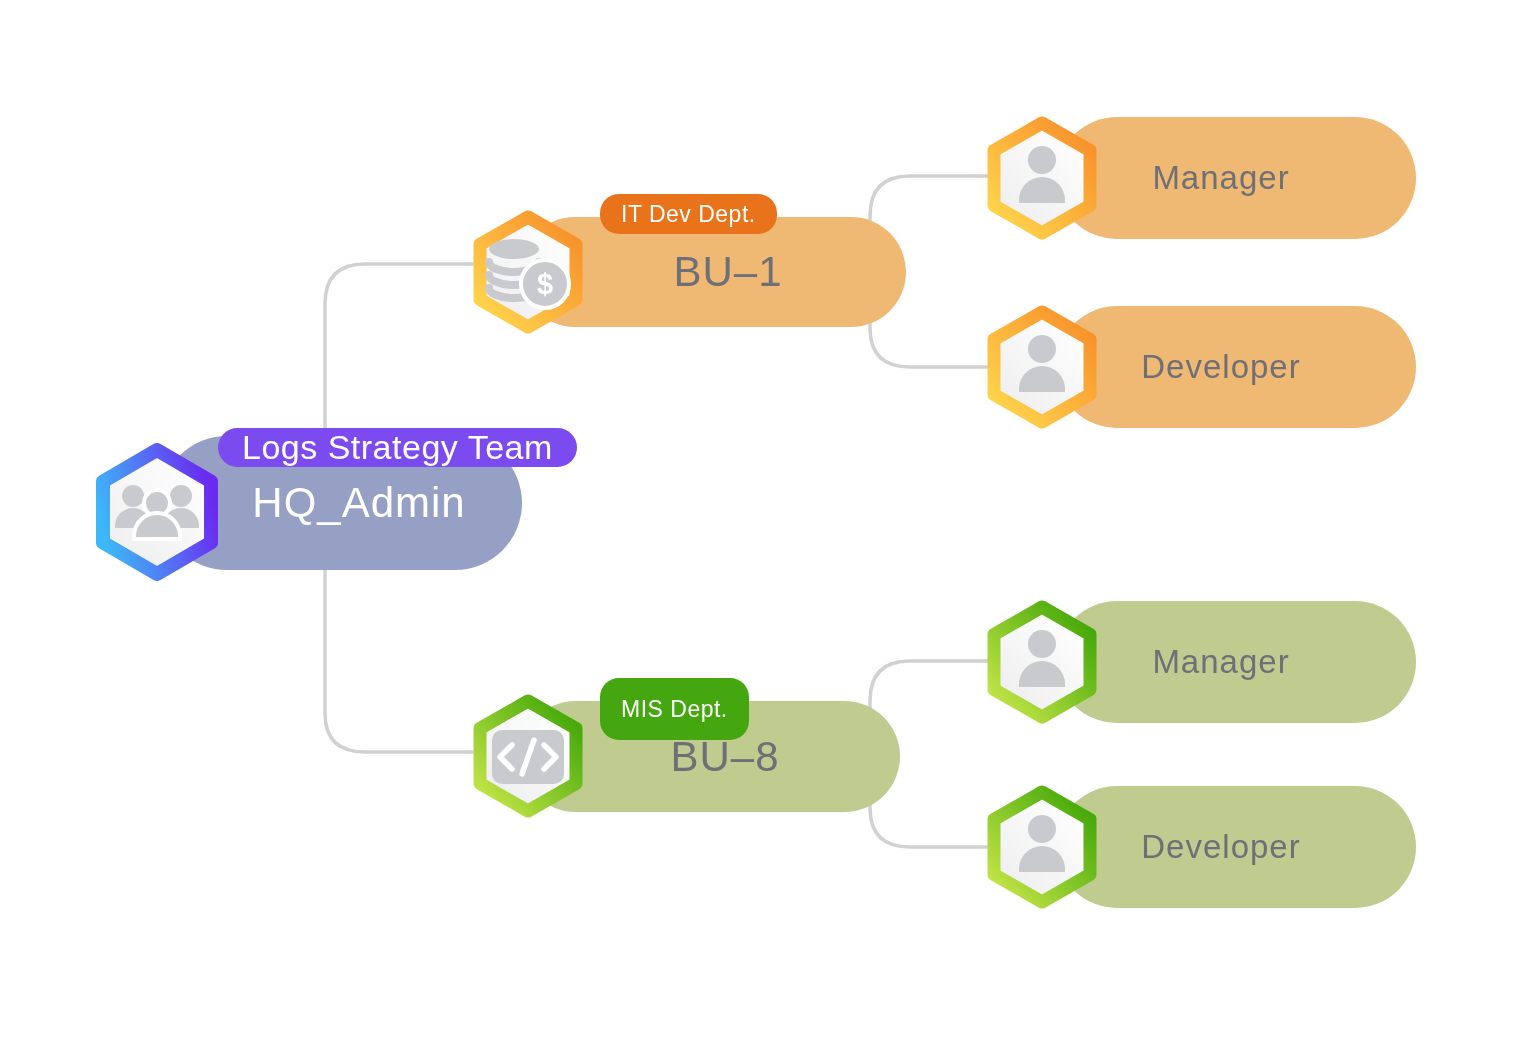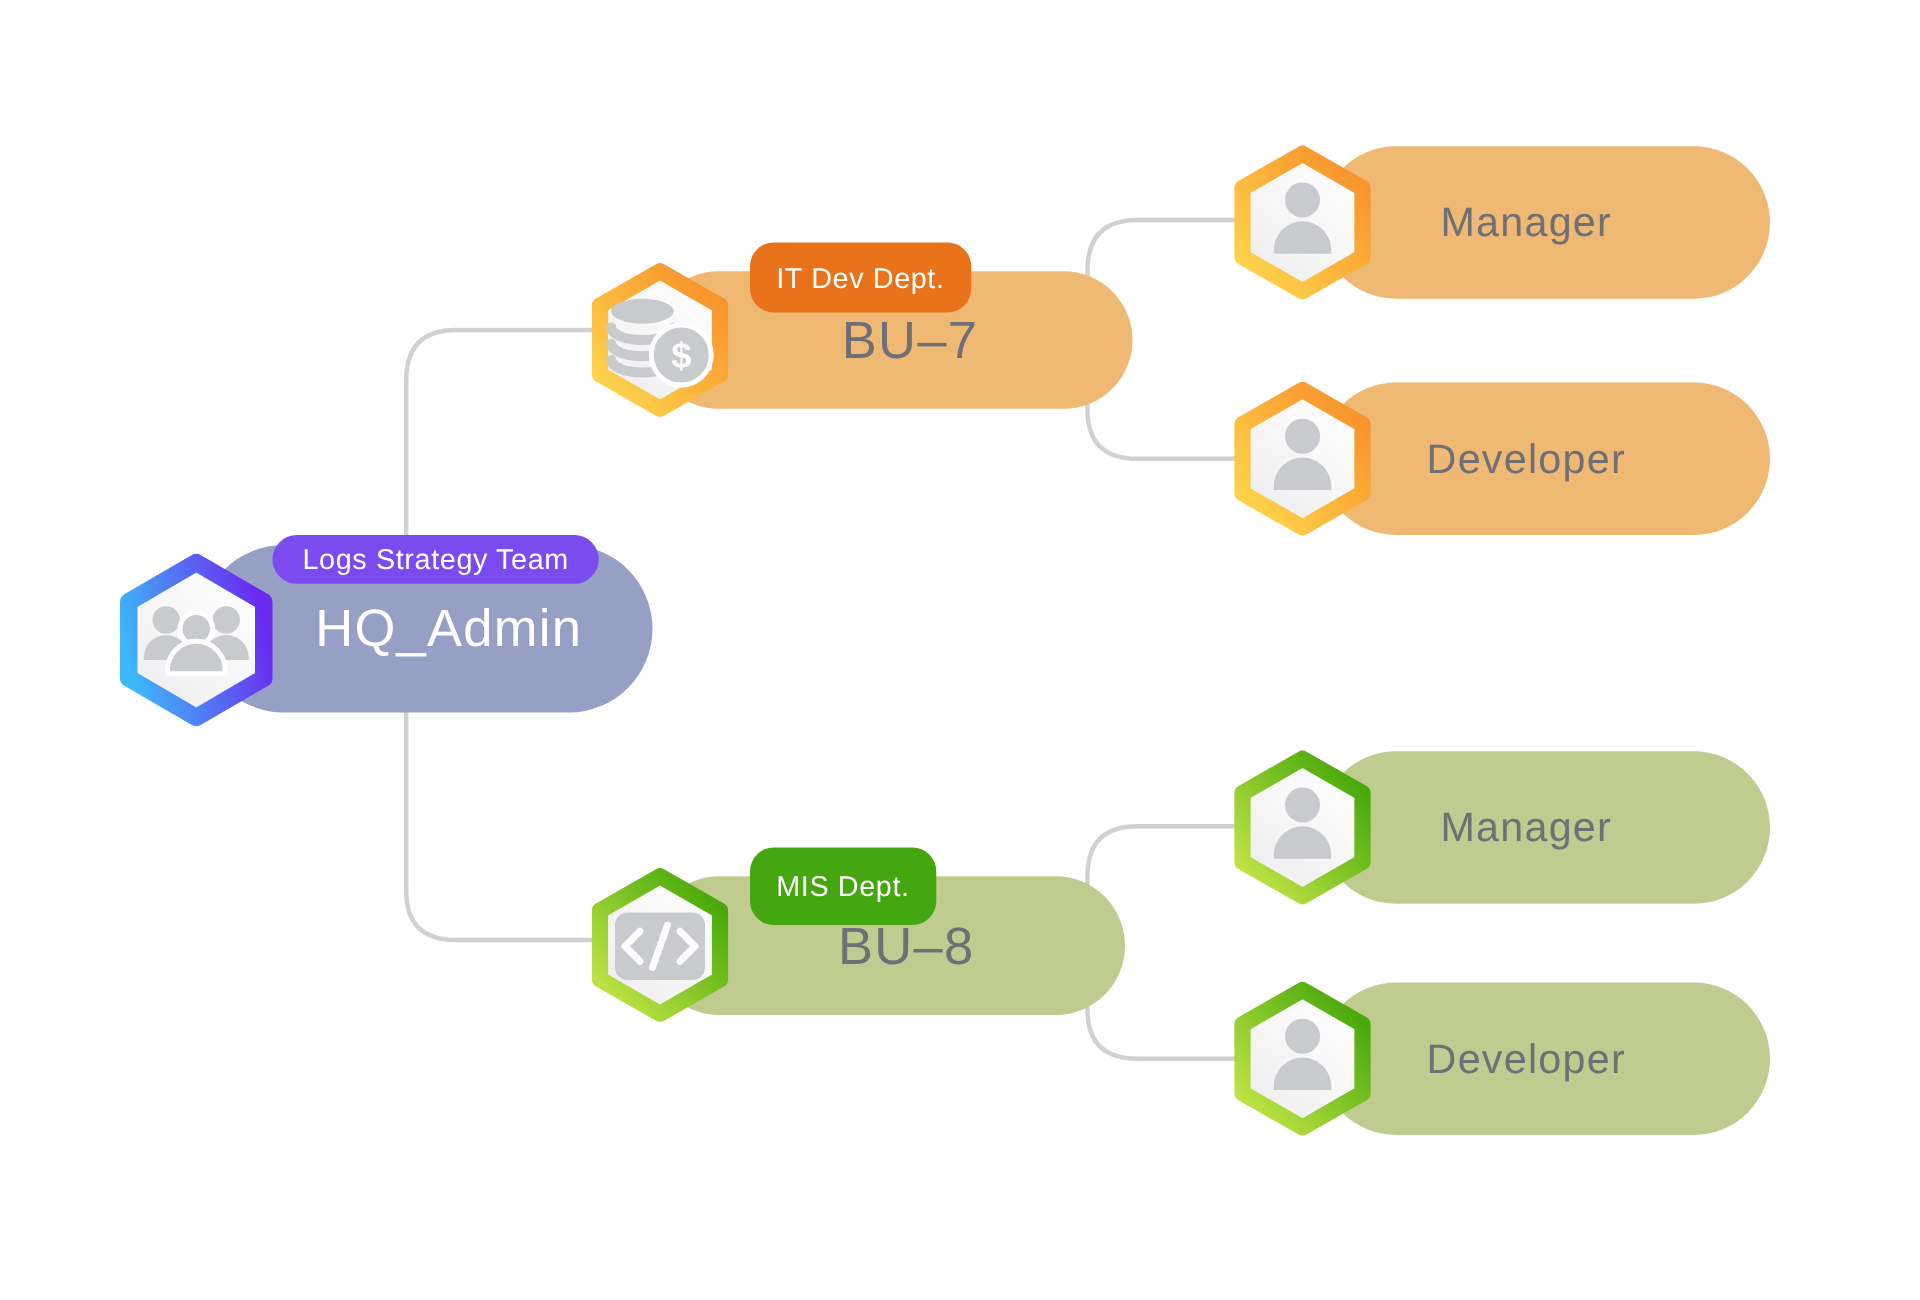--- a/index.html
+++ b/index.html
@@ -23,22 +23,22 @@
   .role-pill{width:360px;height:122px;border-radius:61px;left:1056px;}
   .role-pill.orange{background:var(--orange_pill);}
   .role-pill.green{background:var(--green_pill);}
   .role-label{color:var(--label_gray);font-size:33px;padding-right:30px;letter-spacing:0.5px;}
   .m1{top:117px;} .d1{top:306px;} .m2{top:601px;} .d2{top:786px;}
 
   .badge{
     position:absolute;z-index:3;color:#ffffff;display:flex;align-items:center;
     white-space:nowrap;letter-spacing:0.5px;font-weight:500;
   }
-  .root-badge{left:218px;top:428px;height:39px;border-radius:20px;padding:0 24px;font-size:23px;background:var(--root_badge);}
-  .bu1-badge{left:600px;top:194px;height:56px;border-radius:19px;padding:0 21px;font-size:23px;background:var(--orange_badge);}
+  .root-badge{left:218px;top:428px;height:39px;border-radius:20px;padding:0 24px;font-size:34px;background:var(--root_badge);}
+  .bu1-badge{left:600px;top:194px;height:40px;border-radius:19px;padding:0 21px;font-size:23px;background:var(--orange_badge);}
   .bu2-badge{left:600px;top:678px;height:38px;border-radius:19px;padding:12px 21px;font-size:23px;background:var(--green_badge);}
 
   svg.hex{position:absolute;z-index:2;overflow:visible;}
   .hex-outline{stroke-linejoin:round;fill:url(#gInner);}
   .hex-outline.blue{stroke:url(#gBlue);stroke-width:14;}
   .hex-outline.orange{stroke:url(#gOrange);stroke-width:13;}
   .hex-outline.green{stroke:url(#gGreen);stroke-width:13;}
   .icon-fill{fill:var(--icon_gray);}
   .band{stroke:var(--icon_gray);stroke-width:8;fill:none;stroke-linecap:round;}
   .white-sep{stroke:#ffffff;stroke-width:4;}
@@ -92,21 +92,21 @@
       <circle class="icon-fill" cx="51" cy="64" r="11"></circle>
       <path class="icon-fill" d="M33,96 L33,94 A18,18 0 0 1 69,94 L69,96 Z"></path>
       <circle class="icon-fill" cx="99" cy="64" r="11"></circle>
       <path class="icon-fill" d="M81,96 L81,94 A18,18 0 0 1 117,94 L117,96 Z"></path>
       <circle class="icon-fill white-sep" cx="75" cy="71" r="13"></circle>
       <path class="icon-fill white-sep" d="M52,107 L52,104 A23,23 0 0 1 98,104 L98,107 Z"></path>
     </g>
   </svg>
 
   <div class="pill bu1-pill">
-    <span class="pill-label bu-label">BU–7</span>
+    <span class="pill-label bu-label">BU–1</span>
   </div>
   <div class="badge bu1-badge">IT Dev Dept.</div>
   <svg class="hex" style="left:453px;top:192px" width="150" height="160" viewBox="0 0 150 160">
     <polygon class="hex-outline orange" points="75,25 123,52.5 123,107.5 75,135 27,107.5 27,52.5"></polygon>
     <g>
       <ellipse class="icon-fill" cx="61" cy="57" rx="25" ry="10"></ellipse>
       <path class="band" d="M36,70 a25,10 0 0 0 50,0"></path>
       <path class="band" d="M36,83 a25,10 0 0 0 50,0"></path>
       <path class="band" d="M36,96 a25,10 0 0 0 50,0"></path>
       <circle class="icon-fill white-sep" cx="92" cy="92" r="24"></circle>

